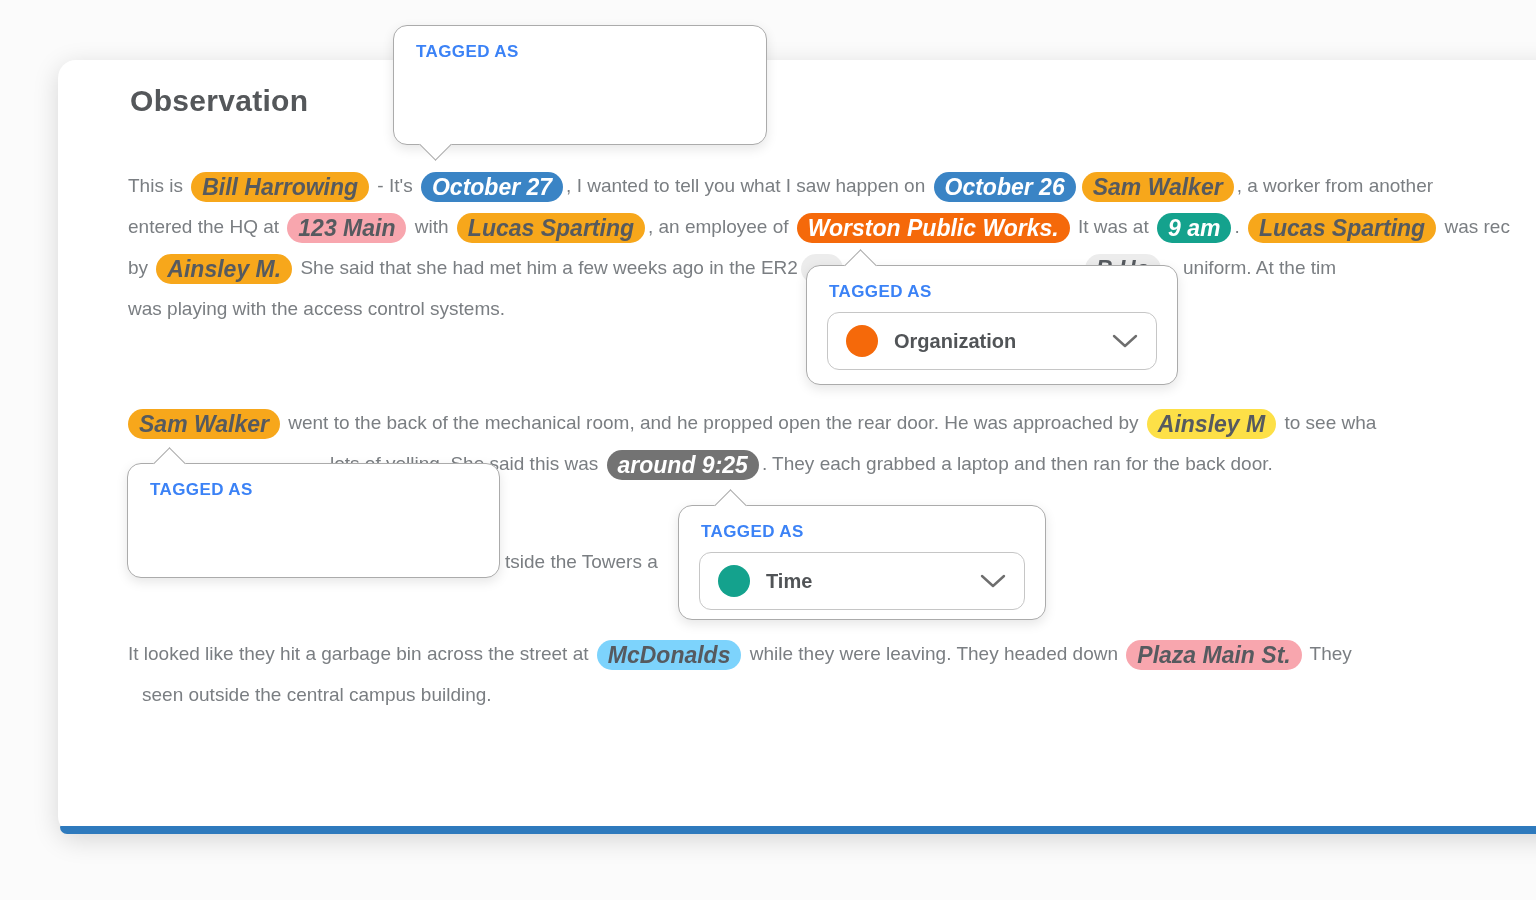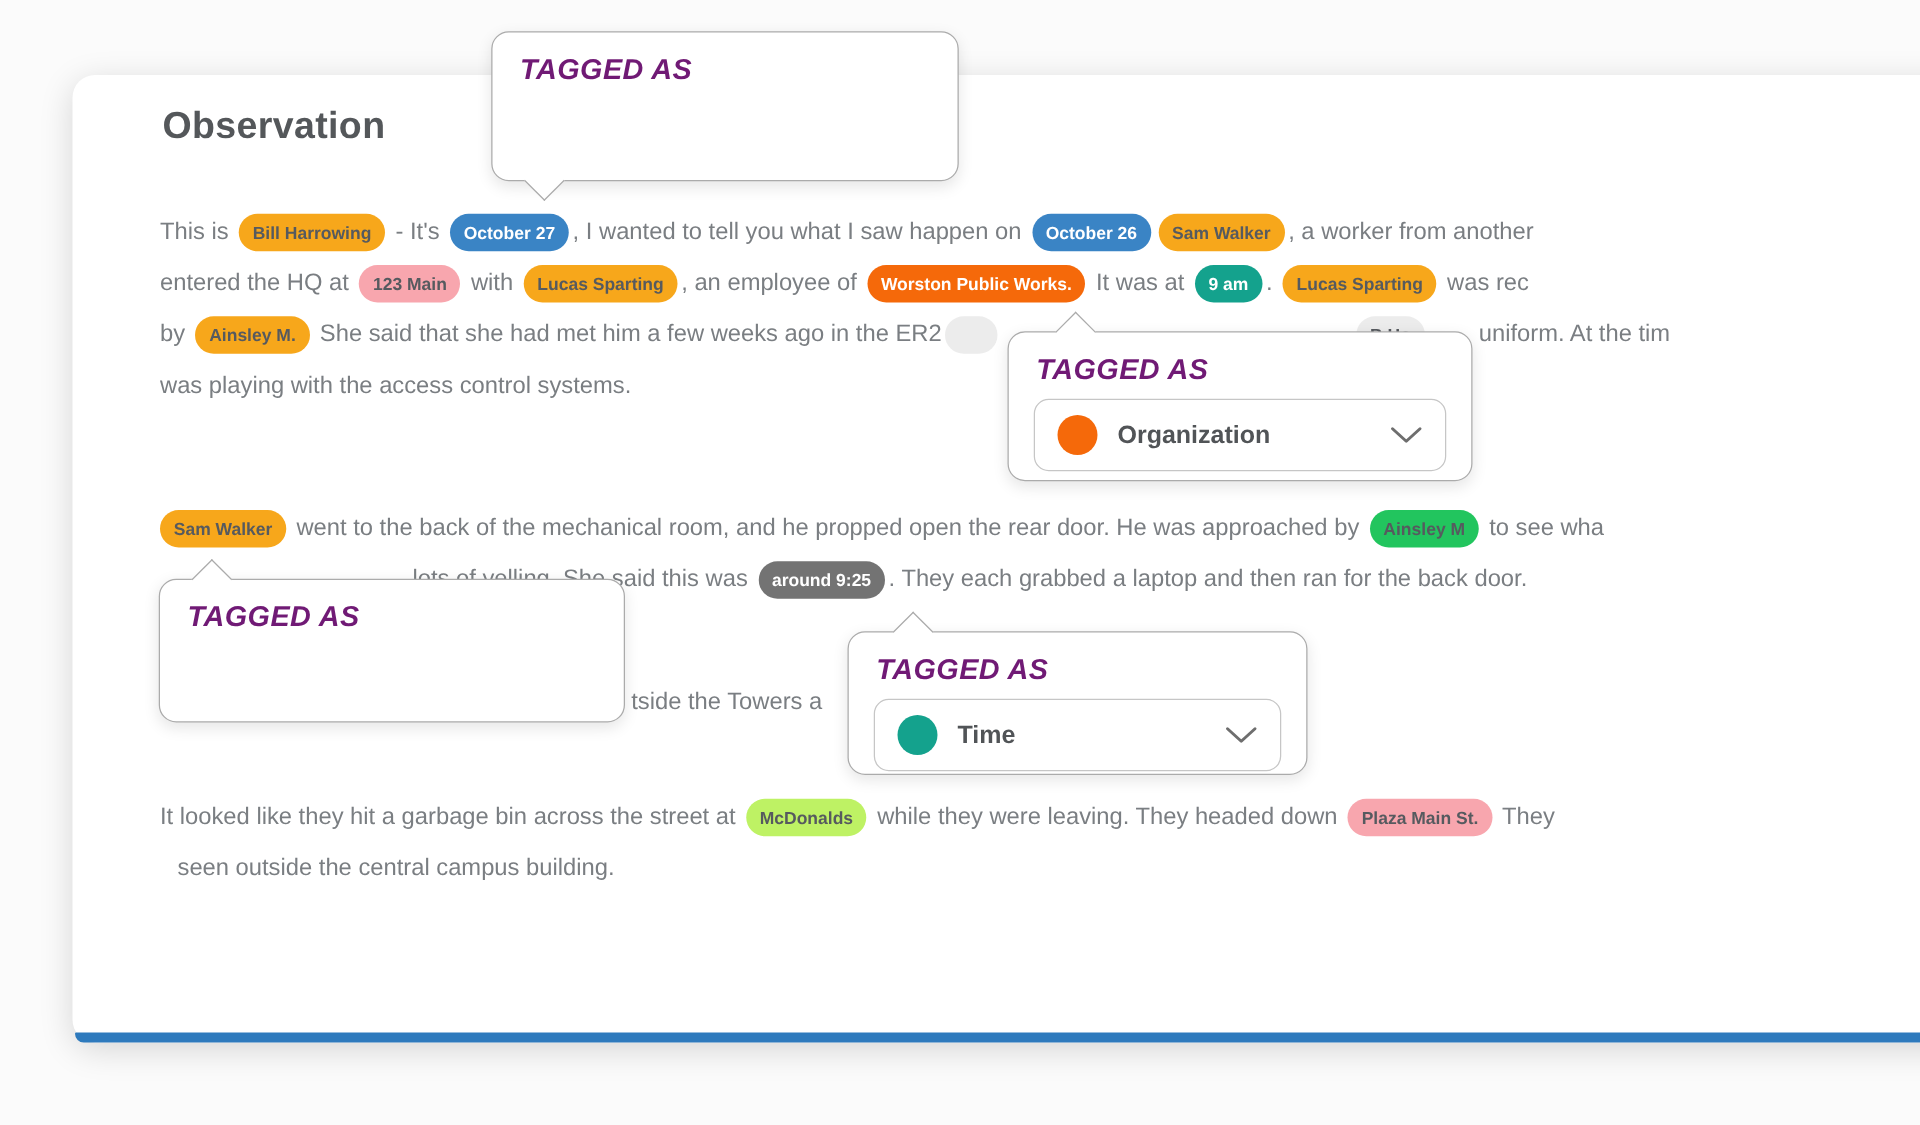--- a/index.html
+++ b/index.html
@@ -4,28 +4,28 @@
 <style>
   html,body{margin:0;padding:0;background:#fbfbfb;}
   .stage{position:relative;width:1536px;height:900px;background:#fbfbfb;
          font-family:"Liberation Sans",sans-serif;overflow:hidden;}
   .card{position:absolute;left:58px;top:60px;width:1532px;height:774px;background:#ffffff;
         border-radius:18px;box-shadow:0 6px 26px rgba(0,0,0,0.15);}
   .accent{position:absolute;left:2px;right:2px;bottom:0;height:8px;border-radius:2px 2px 14px 14px;}
   .title{position:absolute;left:72px;top:24px;font-size:30px;font-weight:700;color:#54575a;letter-spacing:.3px;}
   .tline{position:absolute;white-space:nowrap;font-size:19px;line-height:41px;height:41px;color:#7a7e82;}
   .pill{display:inline-block;padding:0 11px;border-radius:16px;font-weight:700;margin:0 3px;
-        line-height:30px;height:30px;vertical-align:middle;font-size:14px;cursor:pointer;}
+        line-height:30px;height:30px;vertical-align:middle;font-size:23px;cursor:pointer;font-style:italic;}
   .pill.light{color:#ffffff;}
   .pill.dark{color:#565a5f;}
   .pill.stub{width:42px;padding:0;}
   
   .popup{position:absolute;background:#ffffff;border:1px solid #ababab;border-radius:14px;
          box-shadow:0 4px 12px rgba(0,0,0,0.10);z-index:10;padding:14px 20px 18px;box-sizing:border-box;}
-  .popup-header{font-size:23px;font-weight:700;color:#701a75;margin:2px 0 10px 2px;letter-spacing:.4px;font-style:italic;}
+  .popup-header{font-size:17px;font-weight:700;color:#3b82f6;margin:2px 0 10px 2px;letter-spacing:.4px;}
   .select{height:56px;border:1px solid #c6c6c6;border-radius:12px;display:flex;align-items:center;
           padding:0 18px;background:#ffffff;cursor:pointer;}
   .dot{width:32px;height:32px;border-radius:50%;flex:0 0 auto;}
   .select-label{margin-left:16px;font-size:20px;font-weight:700;color:#515457;}
   .chev{margin-left:auto;}
   .tail{position:absolute;width:22px;height:22px;background:#ffffff;transform:rotate(45deg);}
   .tail.up{top:-12px;border-left:1px solid #ababab;border-top:1px solid #ababab;}
   .tail.down{bottom:-12px;border-right:1px solid #ababab;border-bottom:1px solid #ababab;}
 </style>
 </head>
@@ -52,33 +52,33 @@
     </div>
     <div class="tline" style="left:70px;top:228px">
       <span>was playing with the access control systems.</span>
     </div>
 
     <div class="tline" style="left:1125px;top:187px">
       <span>uniform. At the tim</span>
     </div>
 
     <div class="tline" style="left:70px;top:342px">
-      <span class="pill dark" style="margin-left: 0px; background: rgb(247, 167, 27);">Sam Walker</span><span> went to the back of the mechanical room, and he propped open the rear door. He was approached by </span><span class="pill dark" style="background: #22c55e;">Ainsley M</span><span> to see wha</span>
+      <span class="pill dark" style="margin-left: 0px; background: rgb(247, 167, 27);">Sam Walker</span><span> went to the back of the mechanical room, and he propped open the rear door. He was approached by </span><span class="pill dark" style="background: #fde047;">Ainsley M</span><span> to see wha</span>
     </div>
 
     <div class="tline" style="left:272px;top:383px">
       <span>lots of yelling. She said this was </span><span class="pill light" style="background: #737373;">around 9:25</span><span>. They each grabbed a laptop and then ran for the back door.</span>
     </div>
 
     <div class="tline" style="left:447px;top:481px">
       <span>tside the Towers a</span>
     </div>
 
     <div class="tline" style="left:70px;top:573px">
-      <span>It looked like they hit a garbage bin across the street at </span><span class="pill dark" style="background: #bef264;">McDonalds</span><span> while they were leaving. They headed down </span><span class="pill dark" style="background: rgb(248, 166, 174);">Plaza Main St.</span><span> They</span>
+      <span>It looked like they hit a garbage bin across the street at </span><span class="pill dark" style="background: #7dd3fc;">McDonalds</span><span> while they were leaving. They headed down </span><span class="pill dark" style="background: rgb(248, 166, 174);">Plaza Main St.</span><span> They</span>
     </div>
     <div class="tline" style="left:84px;top:614px">
       <span>seen outside the central campus building.</span>
     </div>
 
     <div class="accent" style="background: rgb(46, 122, 189);"></div>
   </div>
 
   <div class="popup" style="left:393px;top:25px;width:374px;height:120px">
     <div class="tail down" style="left:30px"></div>

